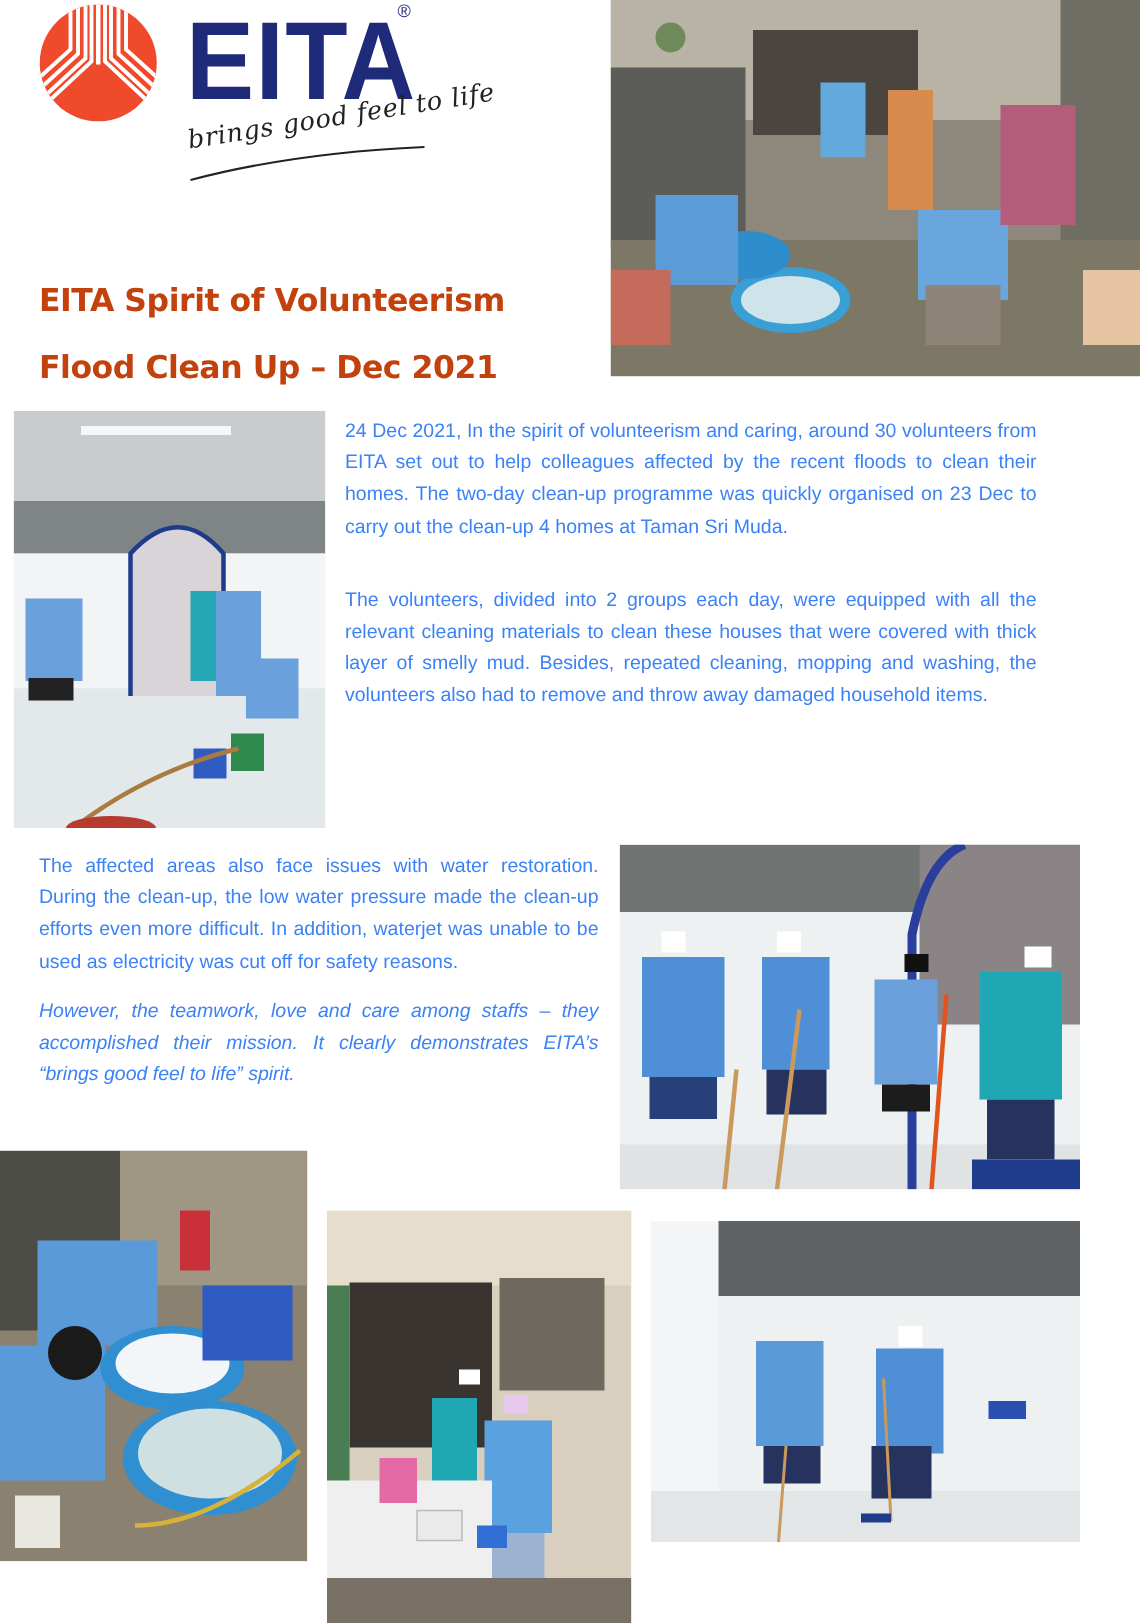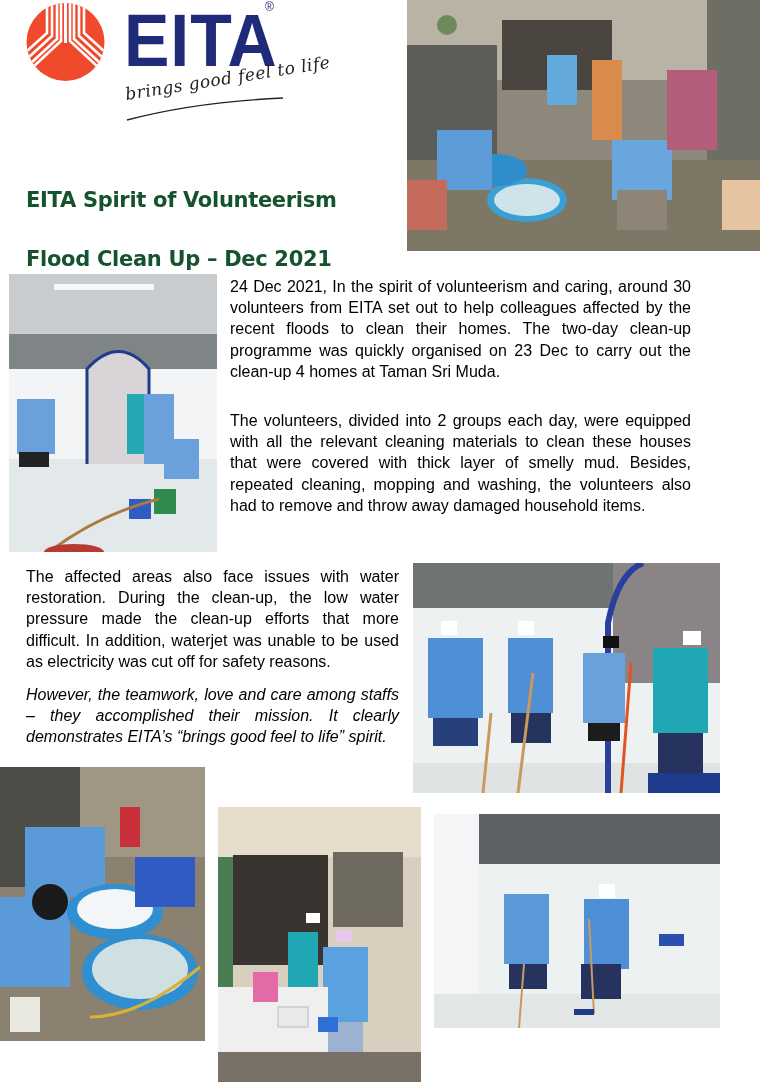--- a/index.html
+++ b/index.html
@@ -12,26 +12,26 @@
   .logo-word { left: 124px; top: 2px; font-family: "Liberation Sans", sans-serif; font-weight: 700;
                font-size: 74px; color: #1f2a78; letter-spacing: 1px; line-height: 78px;
                transform: scaleX(0.92); transform-origin: left top; }
   .logo-reg { left: 265px; top: 0px; font-size: 12px; color: #1f2a78; }
   .tagline { left: 125px; top: 76px; width: 160px; height: 48px; }
   .tagline-text { position: absolute; left: 2px; top: 8px; font-family: "DejaVu Serif", serif;
                   font-style: italic; font-size: 17px; color: #222; transform: rotate(-9deg);
                   transform-origin: left bottom; white-space: nowrap; letter-spacing: 0.5px; }
 
   
-  .title { font-family: "DejaVu Sans", sans-serif; font-weight: 700; font-size: 21px; color: #14532d;
+  .title { font-family: "DejaVu Sans", sans-serif; font-weight: 700; font-size: 21px; color: #c2410c;
            left: 26px; white-space: nowrap; letter-spacing: -0.3px; }
 
   
-  .para { font-family: "Liberation Sans", sans-serif; font-size: 16px; line-height: 21.2px;
-          text-align: justify; color: #000000; margin: 0; }
+  .para { font-family: "Liberation Sans", sans-serif; font-size: 13px; line-height: 21.2px;
+          text-align: justify; color: #3b82f6; margin: 0; }
 
   
   .photo { position: absolute; overflow: hidden; }
   .photo svg { display: block; width: 100%; height: 100%; }
 </style>
 </head>
 <body>
 
 <div class="abs logo-mark">
   <svg viewBox="0 0 81 78" width="81" height="78">
@@ -61,21 +61,21 @@
 <div class="abs logo-word">EITA</div>
 <div class="abs logo-reg">®</div>
 <div class="abs tagline">
   <span class="tagline-text">brings good feel to life</span>
   <svg style="position:absolute;left:0;top:0" width="160" height="48">
     <path d="M2 44 Q 70 26 158 22" stroke="#222" stroke-width="1.4" fill="none"></path>
   </svg>
 </div>
 
 <div class="abs title" style="top:188px;">EITA Spirit of Volunteerism</div>
-<div class="abs title" style="top:247px;">Flood Clean Up – Dec 2021</div>
+<div class="abs title" style="top:233px;">Flood Clean Up – Dec 2021</div>
 
 <div class="photo" style="left:407px; top:0px; width:353px; height:251px;">
   <svg viewBox="0 0 353 251" preserveAspectRatio="none">
     <rect width="353" height="251" fill="#8d877c"></rect>
     <rect x="0" y="0" width="353" height="80" fill="#b9b3a6"></rect>
     <rect x="95" y="20" width="110" height="70" fill="#4b4540"></rect>
     <rect x="0" y="45" width="90" height="120" fill="#5c5d58"></rect>
     <rect x="300" y="0" width="53" height="160" fill="#6f6e64"></rect>
     <rect x="0" y="160" width="353" height="91" fill="#7d7766"></rect>
     <circle cx="40" cy="25" r="10" fill="#6f8a5a"></circle>
@@ -113,21 +113,21 @@
     <ellipse cx="65" cy="278" rx="30" ry="8" fill="#b63b2e"></ellipse>
   </svg>
 </div>
 
 <div class="abs" style="left:230px; top:276px; width:461px;">
   <p class="para">24 Dec 2021, In the spirit of volunteerism and caring, around 30 volunteers from EITA set out to help colleagues affected by the recent floods to clean their homes. The two-day clean-up programme was quickly organised on 23 Dec to carry out the clean-up 4 homes at Taman Sri Muda.</p>
   <p class="para" style="margin-top:28px;">The volunteers, divided into 2 groups each day, were equipped with all the relevant cleaning materials to clean these houses that were covered with thick layer of smelly mud. Besides, repeated cleaning, mopping and washing, the volunteers also had to remove and throw away damaged household items.</p>
 </div>
 
 <div class="abs" style="left:26px; top:566px; width:373px;">
-  <p class="para">The affected areas also face issues with water restoration. During the clean-up, the low water pressure made the clean-up efforts that more difficult. In addition, waterjet was unable to be used as electricity was cut off for safety reasons.</p>
+  <p class="para">The affected areas also face issues with water restoration. During the clean-up, the low water pressure made the clean-up efforts even more difficult. In addition, waterjet was unable to be used as electricity was cut off for safety reasons.</p>
   <p class="para" style="margin-top:12px;font-style:italic;">However, the teamwork, love and care among staffs – they accomplished their mission. It clearly demonstrates EITA’s “brings good feel to life” spirit.</p>
 </div>
 
 <div class="photo" style="left:413px; top:563px; width:307px; height:230px;">
   <svg viewBox="0 0 307 230" preserveAspectRatio="none">
     <rect width="307" height="230" fill="#eef1f2"></rect>
     <rect x="0" y="0" width="307" height="45" fill="#6f7372"></rect>
     <rect x="200" y="0" width="107" height="120" fill="#8a8486"></rect>
     <rect x="0" y="200" width="307" height="30" fill="#dfe3e4"></rect>
     <path d="M195 230 V60 Q 205 10 230 0" stroke="#2a3f9d" stroke-width="6" fill="none"></path>

